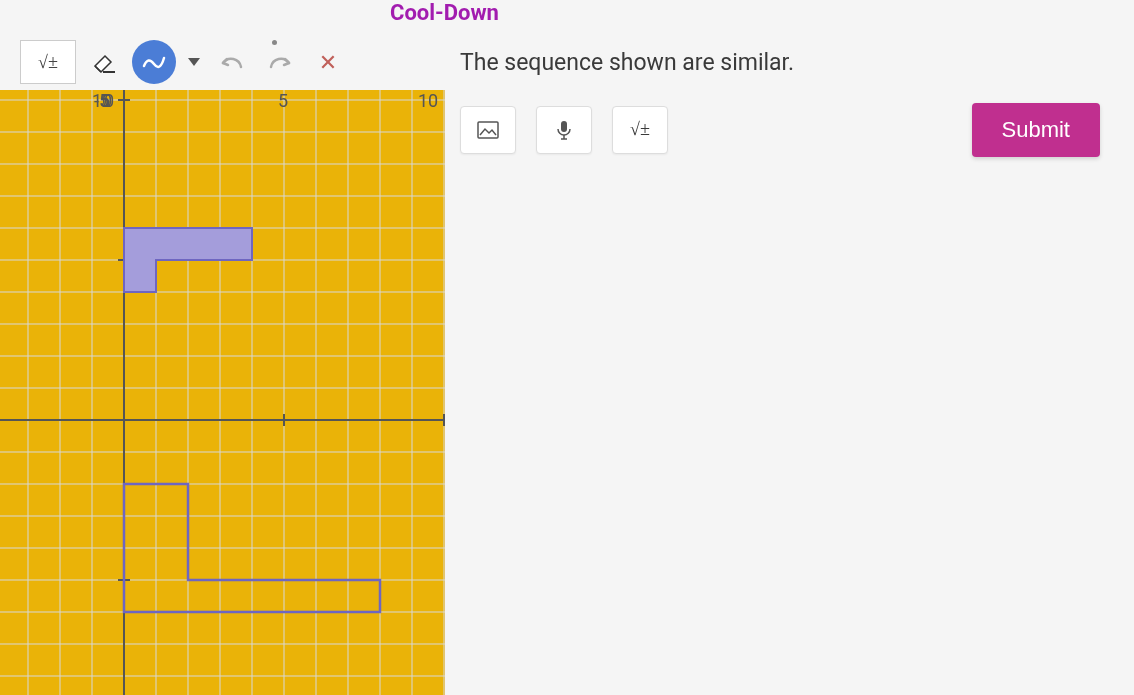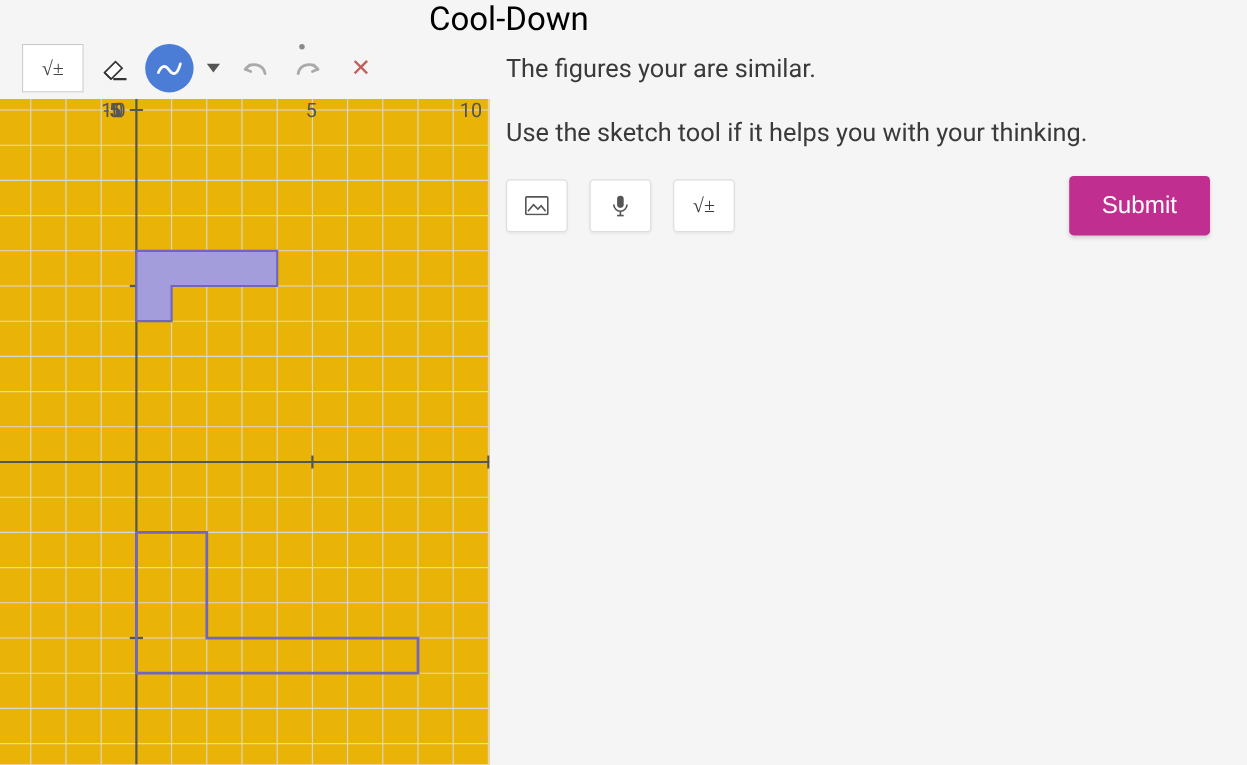--- a/index.html
+++ b/index.html
@@ -9,23 +9,23 @@
       width: 1134px;
       height: 695px;
       overflow: hidden;
       position: relative;
       color: #3a3a3a;
     }
     .page-title {
       position: absolute;
       left: 390px;
       top: 0;
-      font-size: 30px;
-      color: #000000;
-      font-weight: 400;
+      font-size: 22px;
+      color: #a21caf;
+      font-weight: 700;
     }
     .toolbar {
       position: absolute;
       left: 20px;
       top: 40px;
       display: flex;
       align-items: center;
       gap: 8px;
     }
     .tool-box {
@@ -264,22 +264,21 @@
   </svg>
   <div class="axis-label" style="left:92px;top:0">10</div>
   <div class="axis-label" style="left:100px;top:160">5</div>
   <div class="axis-label" style="left:104px;top:334">0</div>
   <div class="axis-label" style="left:94px;top:480">-5</div>
   <div class="axis-label" style="left:278px;top:336">5</div>
   <div class="axis-label" style="left:418px;top:336">10</div>
 </div>
 
 <div class="prompt-area">
-  <p class="prompt-text">The figures your are similar.</p>
-  <p class="prompt-text">Use the sketch tool if it helps you with your thinking.</p>
+  <p class="prompt-text">The sequence shown are similar.</p>
 
 
   <div class="action-row">
     <div class="action-btn">
       <svg width="22" height="18" viewBox="0 0 22 18">
         <rect x="1" y="1" width="20" height="16" rx="1" fill="none" stroke="#555" stroke-width="1.5"></rect>
         <polyline points="3,14 8,8 12,12 15,9 19,14" fill="none" stroke="#555" stroke-width="1.5"></polyline>
       </svg>
     </div>
     <div class="action-btn">

